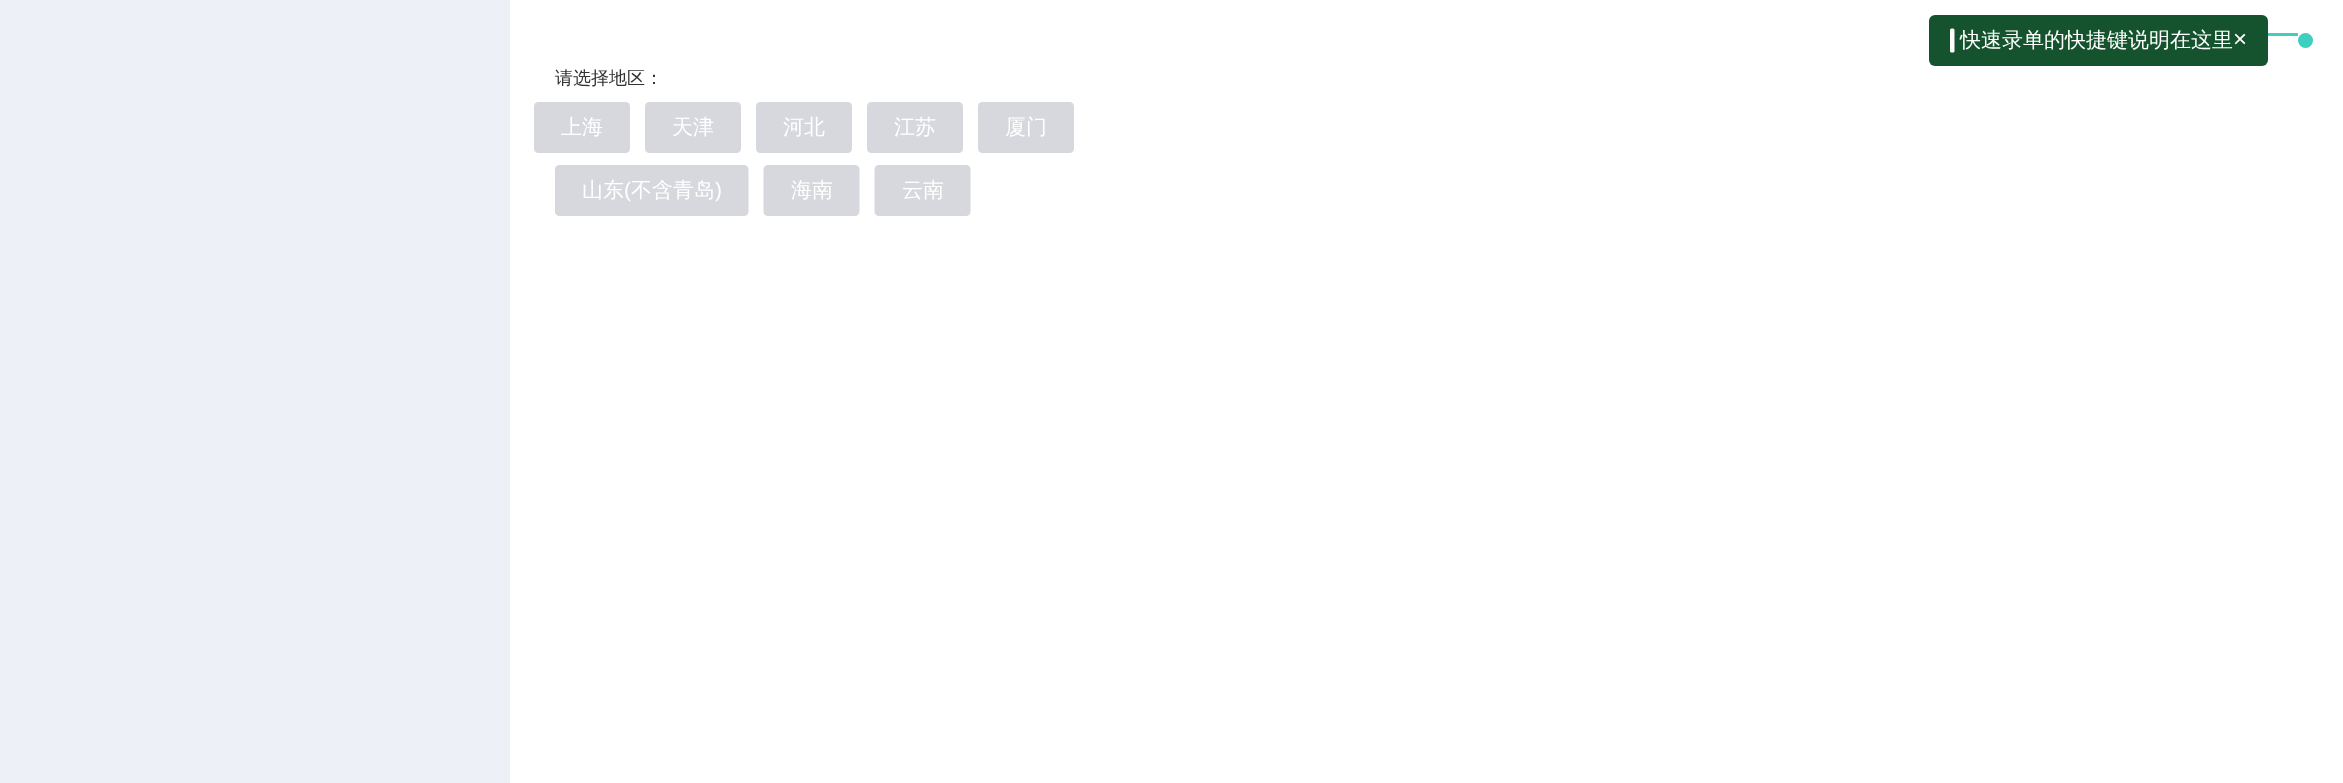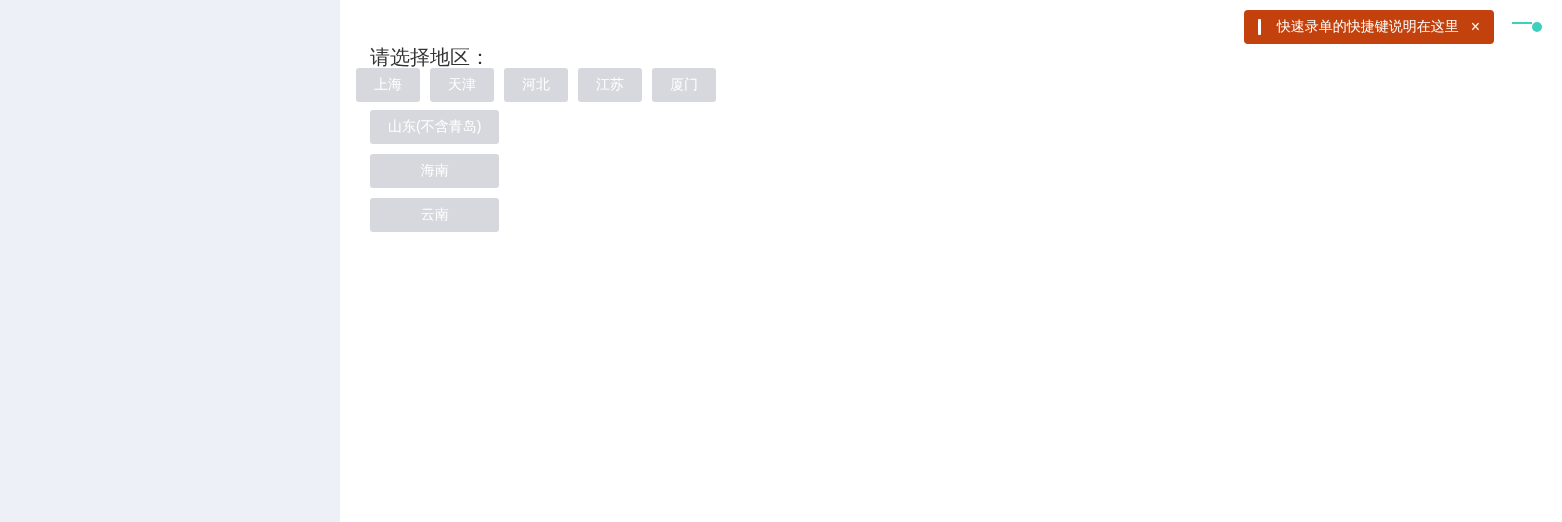--- a/index.html
+++ b/index.html
@@ -32,40 +32,40 @@
       top: 0;
       width: 1222px;
       height: 522px;
       background: #ffffff;
     }
 
     .page-label {
       position: absolute;
       top: 44px;
       left: 30px;
-      font-size: 20px;
+      font-size: 12px;
       color: #333333;
       font-weight: normal;
     }
 
     .region-buttons-row1 {
       position: absolute;
       top: 68px;
       left: 16px;
       display: flex;
       flex-direction: row;
       gap: 10px;
     }
 
     .region-buttons-row2 {
       position: absolute;
       top: 110px;
       left: 30px;
       display: flex;
-      flex-direction: column;
+      flex-direction: row;
       gap: 10px;
     }
 
     .region-btn {
       display: inline-flex;
       align-items: center;
       justify-content: center;
       padding: 0 18px;
       height: 34px;
       background: #d6d8de;
@@ -74,30 +74,30 @@
       color: #ffffff;
       font-size: 14px;
       cursor: pointer;
       white-space: nowrap;
     }
 
     
     .tooltip-bar {
       position: absolute;
       top: 10px;
-      right: 68px;
+      right: 50px;
       display: flex;
       align-items: center;
-      background: #c2410c;
+      background: #14532d;
       color: #ffffff;
       font-size: 14px;
       padding: 8px 14px;
       border-radius: 4px;
       white-space: nowrap;
-      gap: 12px;
+      gap: 0;
     }
 
     .tooltip-bar .bar-left-indicator {
       display: inline-block;
       width: 3px;
       height: 16px;
       background: #ffffff;
       border-radius: 1px;
       margin-right: 4px;
       flex-shrink: 0;

